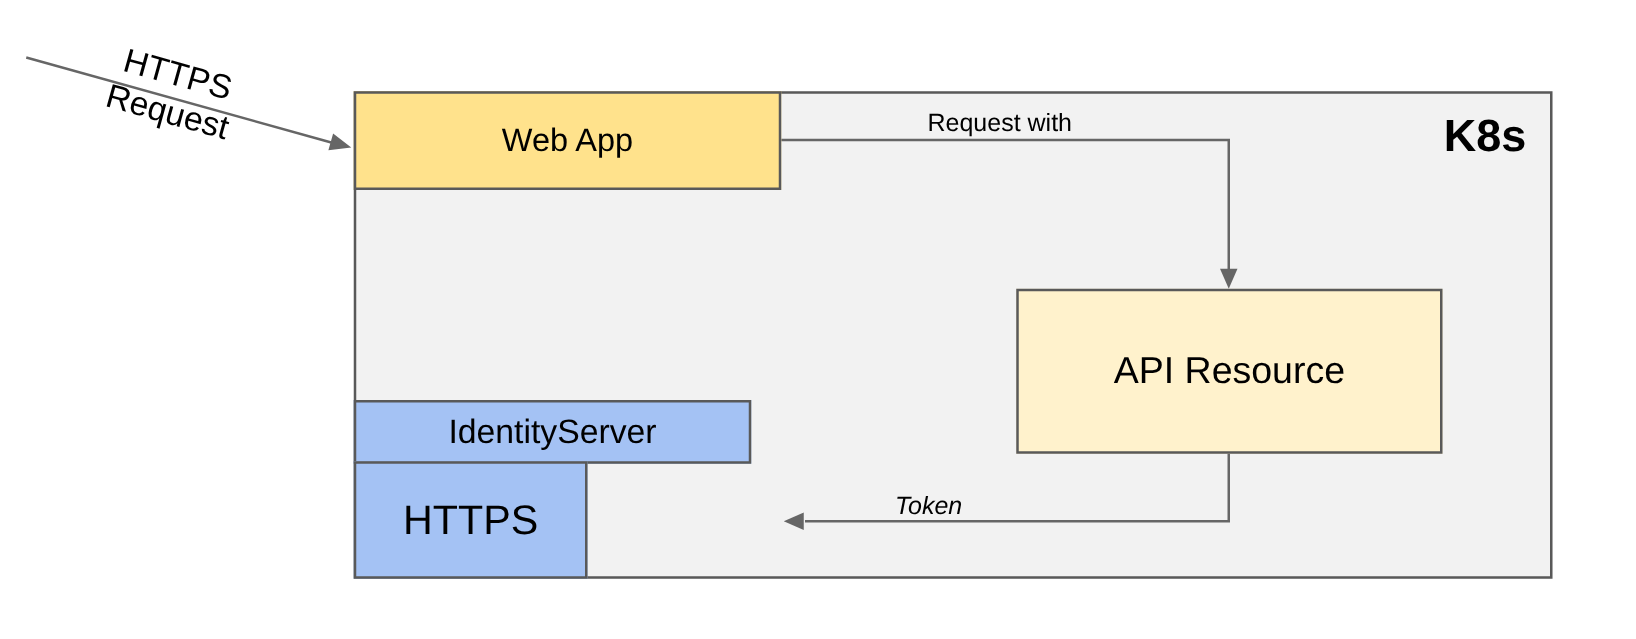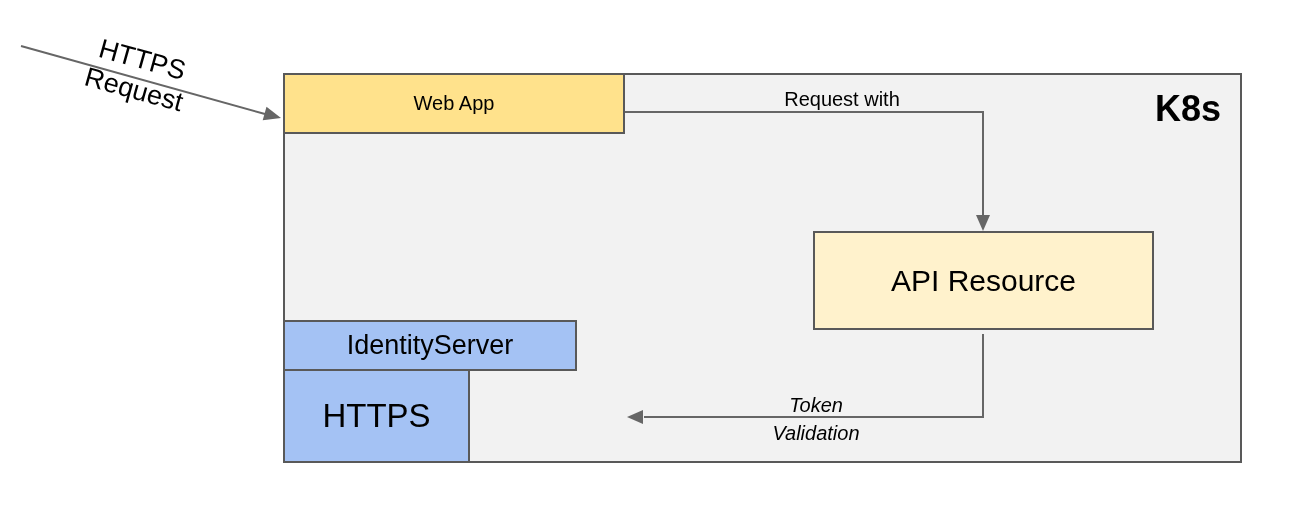--- a/index.html
+++ b/index.html
@@ -41,53 +41,53 @@
     box-sizing: border-box;
     border: 2px solid #595959;
     display: flex;
     align-items: center;
     justify-content: center;
     text-align: center;
     z-index: 3;
   }
   .web-app {
     left: 283px; top: 73px;
-    width: 342px; height: 61px;
+    width: 342px; height: 79px;
     background: #FFE28C;
-    font-size: 20px;
+    font-size: 26px;
     align-items: center;
   }
   .api-resource {
     left: 813px; top: 231px;
-    width: 341px; height: 99px;
+    width: 341px; height: 132px;
     background: #FFF2CC;
     font-size: 30px;
   }
   .identity-header {
     left: 283px; top: 320px;
-    width: 294px; height: 51px;
+    width: 318px; height: 51px;
     background: #A4C2F4;
     font-size: 27px;
   }
   .https-box {
     left: 283px; top: 369px;
     width: 187px; height: 94px;
     background: #A4C2F4;
     font-size: 33px;
   }
   .http-box {
     left: 468px; top: 369px;
     width: 157px; height: 94px;
     background: #A4C2F4;
     font-size: 33px;
   }
   .edge-label {
     position: absolute;
     width: 200px;
-    text-align: center;
+    text-align: left;
     font-size: 20px;
     line-height: 28px;
     z-index: 4;
   }
   .request-label { left: 742px; top: 85px; }
   .validation-label { left: 716px; top: 391px; font-style: italic; }
   .https-request-label {
     position: absolute;
     left: 38px; top: 44px;
     width: 200px;
@@ -145,16 +145,15 @@
     <span>HTTPS</span>
   </div>
 
 
   <div class="edge-label request-label">
     <div>Request with</div>
   </div>
 
   <div class="edge-label validation-label">
     <div>Token</div>
-    <div>Validation</div>
   </div>
 
 </div>
 
 </body></html>

